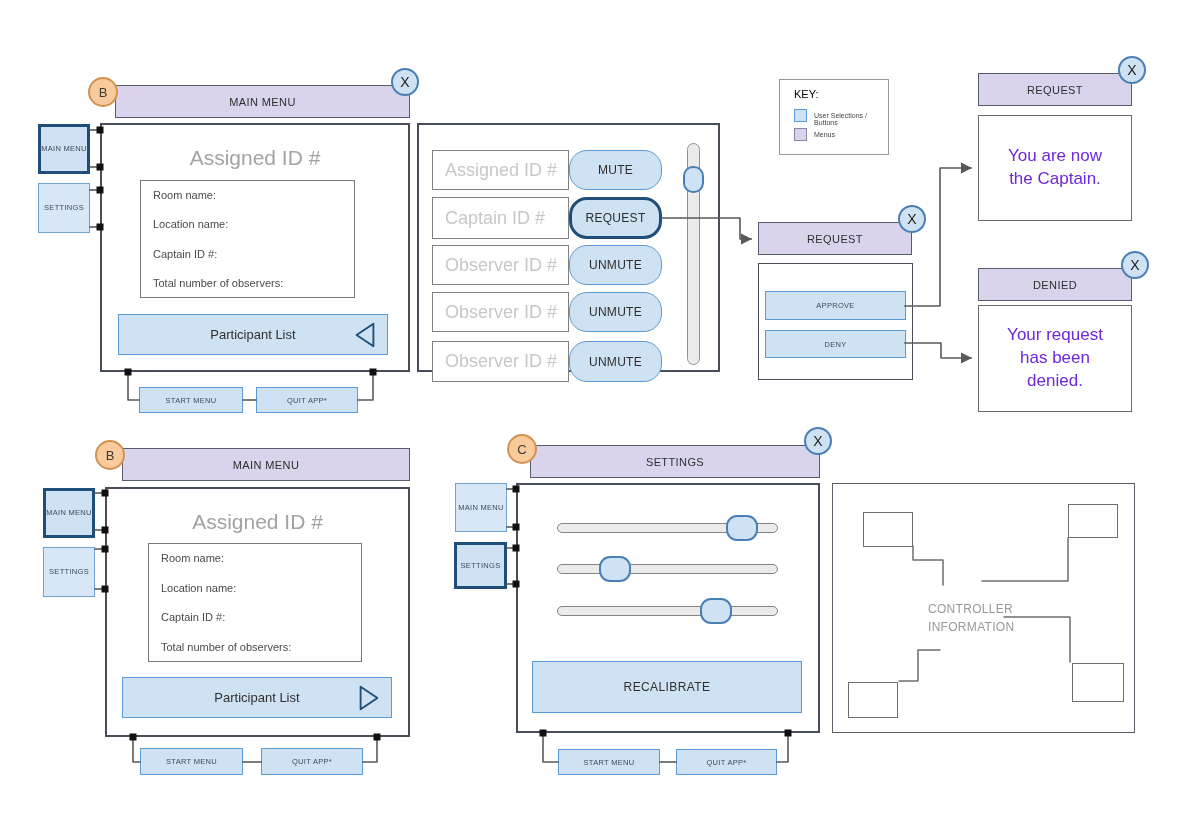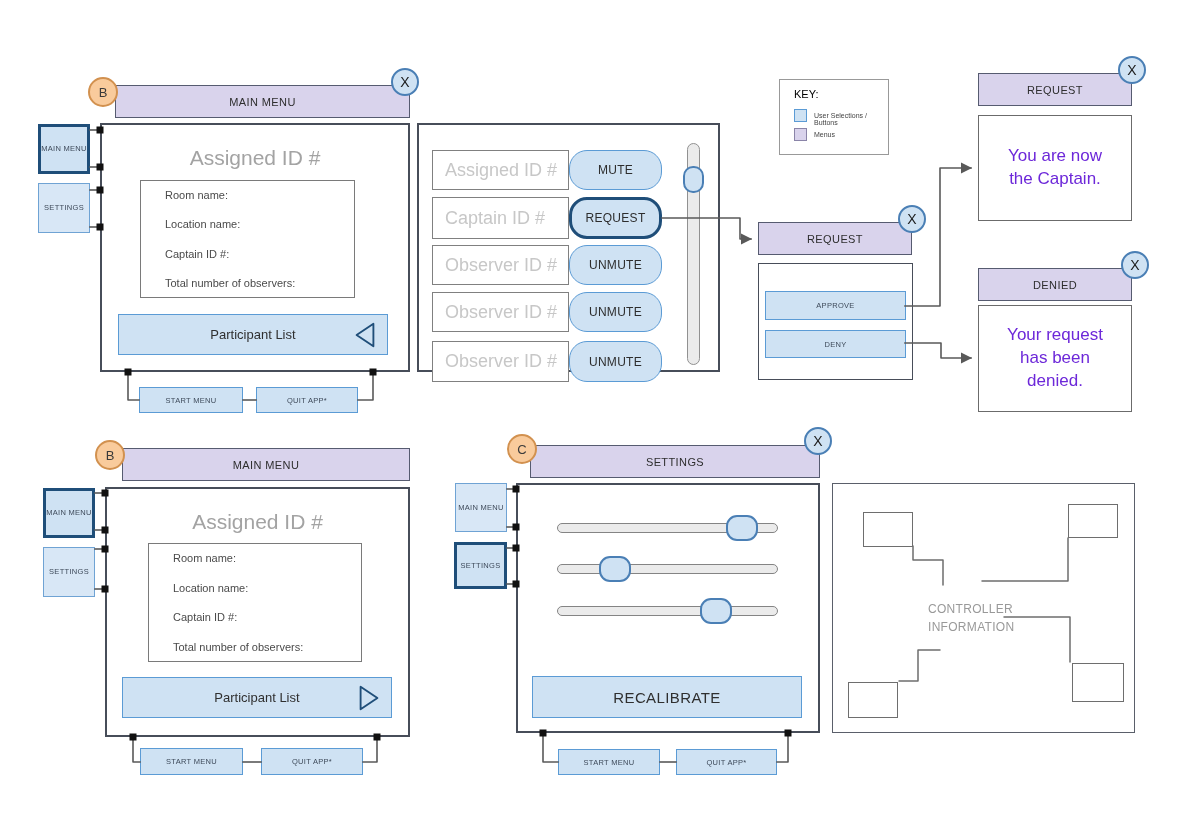--- a/index.html
+++ b/index.html
@@ -9,21 +9,21 @@
        font-size:11px;color:#2e2e2e;letter-spacing:.4px;}
   .body-panel{background:#fff;border:2px solid #474d59;}
   .badge{border-radius:50%;display:flex;align-items:center;justify-content:center;color:#3a3a3a;}
   .badge-b{background:#f9cb9c;border:2px solid #d2914f;font-size:13px;}
   .badge-x{background:#cfe2f3;border:2px solid #4a7fb5;font-size:14px;color:#1d1d1d;}
   .navbtn{background:#d8e7f6;border:1px solid #6fa3d4;display:flex;align-items:center;justify-content:center;
           text-align:center;font-size:7.5px;color:#3e4a5a;line-height:1.5;letter-spacing:.3px;}
   .navbtn.sel{background:#cfe2f3;border:3px solid #1f4e79;}
   .ghost-heading{color:#a3a3a3;font-size:21px;text-align:center;}
   .infobox{background:#fff;border:1px solid #7a7a7a;display:flex;flex-direction:column;justify-content:space-between;
-           padding:8px 24px;font-size:11px;color:#4a4a4a;}
+           padding:8px 12px;font-size:11px;color:#4a4a4a;}
   .bluebtn{background:#cfe2f3;border:1.5px solid #5b9bd5;display:flex;align-items:center;justify-content:center;}
   .bluebtn.sel{border:3px solid #1f4e79;}
   .partbtn{font-size:13px;color:#2f2f2f;}
   .footbtn{font-size:7.5px;color:#3e4a5a;letter-spacing:.3px;}
   .idbox{background:#fff;border:1px solid #808080;color:#c7c7c7;font-size:18px;display:flex;align-items:center;
          padding-left:12px;}
   .rowbtn{font-size:12px;color:#2d2d2d;letter-spacing:.3px;border-radius:18px;}
   .smallbtn{font-size:7.5px;color:#3e4a5a;letter-spacing:.3px;}
   .msgbox{background:#fff;border:1.5px solid #6b6b6b;display:flex;align-items:center;justify-content:center;
           text-align:center;font-size:17px;color:#6d28d9;white-space:pre-line;line-height:1.35;}
@@ -160,21 +160,21 @@
   <div class="abs slider-track" style="left:557px;top:523px;width:221px;height:10px">
     <div class="slider-handle" style="left: 84%;"></div>
   </div>
   <div class="abs slider-track" style="left:557px;top:564px;width:221px;height:10px">
     <div class="slider-handle" style="left: 26%;"></div>
   </div>
   <div class="abs slider-track" style="left:557px;top:606px;width:221px;height:10px">
     <div class="slider-handle" style="left: 72%;"></div>
   </div>
 
-  <div class="abs bluebtn" style="left:532px;top:676px;width:270px;height:42px;font-size:15px;color:#2f2f2f;letter-spacing:.4px">RECALIBRATE</div>
+  <div class="abs bluebtn" style="left:532px;top:661px;width:270px;height:52px;font-size:12px;color:#2f2f2f;letter-spacing:.4px">RECALIBRATE</div>
 
   <div class="abs bluebtn footbtn" style="left:558px;top:749px;width:102px;height:26px">START MENU</div>
   <div class="abs bluebtn footbtn" style="left:676px;top:749px;width:101px;height:26px">QUIT APP*</div>
 
   <div class="abs body-panel" style="left:832px;top:483px;width:303px;height:250px;border-width:1.5px;border-color:#5a5f6a"></div>
   <div class="abs ctrlbox" style="left:863px;top:512px;width:50px;height:35px"></div>
   <div class="abs ctrlbox" style="left:1068px;top:504px;width:50px;height:34px"></div>
   <div class="abs ctrlbox" style="left:848px;top:682px;width:50px;height:36px"></div>
   <div class="abs ctrlbox" style="left:1072px;top:663px;width:52px;height:39px"></div>
   <div class="abs ctrllabel" style="left:928px;top:600px">CONTROLLER

